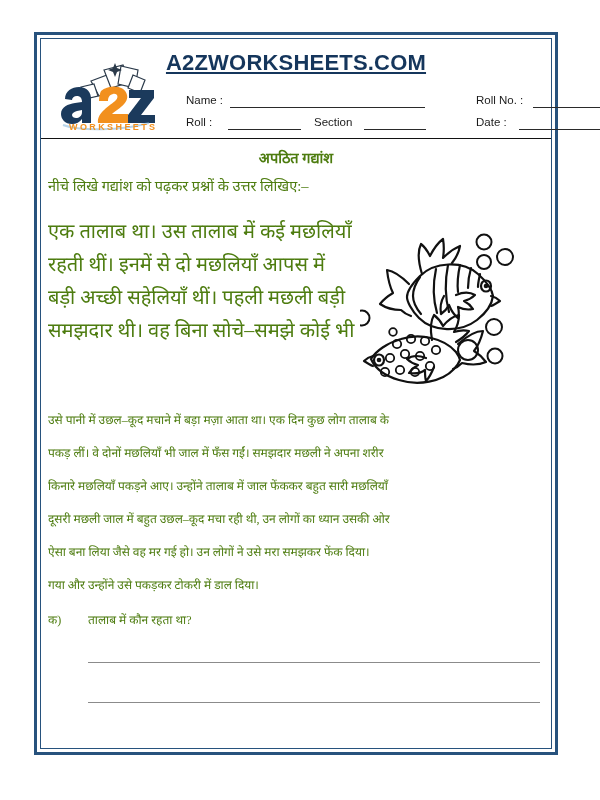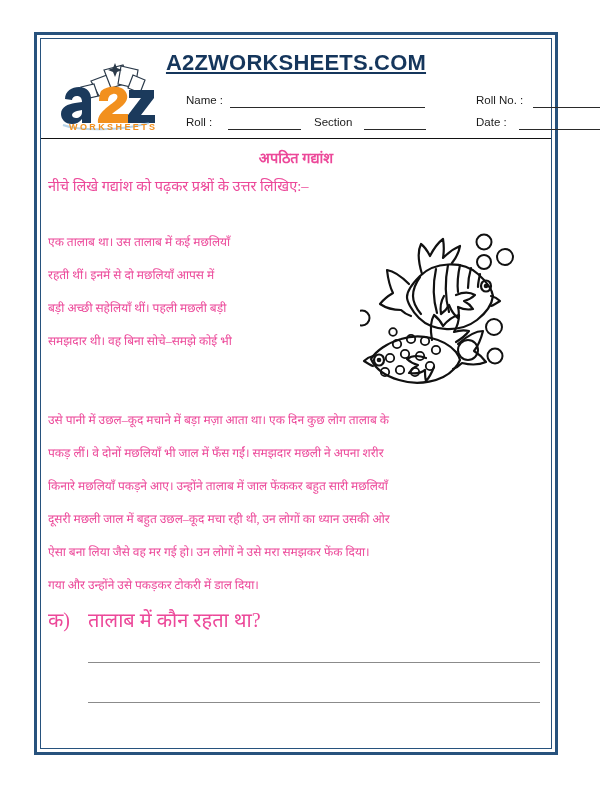--- a/index.html
+++ b/index.html
@@ -134,43 +134,42 @@
     text-align: center;
     font-size: 14.5px;
     font-weight: bold;
     color: #111111;
     font-family: "Liberation Serif", "DejaVu Sans", serif;
   }
 
   
   .hindi {
     font-family: "Liberation Serif", "DejaVu Sans", serif;
-    color: #ec4899;
+    color: #4d7c0f;
   }
 
   .instruction {
     position: absolute;
     left: 48px;
     top: 176px;
     width: 470px;
     font-size: 14.5px;
     line-height: 20px;
     white-space: nowrap;
   }
 
   
   .para-narrow {
     position: absolute;
     left: 48px;
     top: 215px;
     width: 300px;
-    font-size: 12px;
+    font-size: 20px;
     line-height: 33px;
     text-align: justify;
-    margin-top: 11px;
   }
   .para-narrow .ln {
     display: block;
     white-space: nowrap;
   }
 
   
   .para-wide {
     position: absolute;
     left: 48px;
@@ -193,21 +192,21 @@
     height: 155px;
   }
   .art svg { display: block; }
 
   
   .question {
     position: absolute;
     left: 48px;
     top: 610px;
     width: 480px;
-    font-size: 20px;
+    font-size: 12px;
     line-height: 20px;
     white-space: nowrap;
   }
   .q-mark {
     display: inline-block;
     width: 40px;
   }
 
   .answer-line {
     position: absolute;

